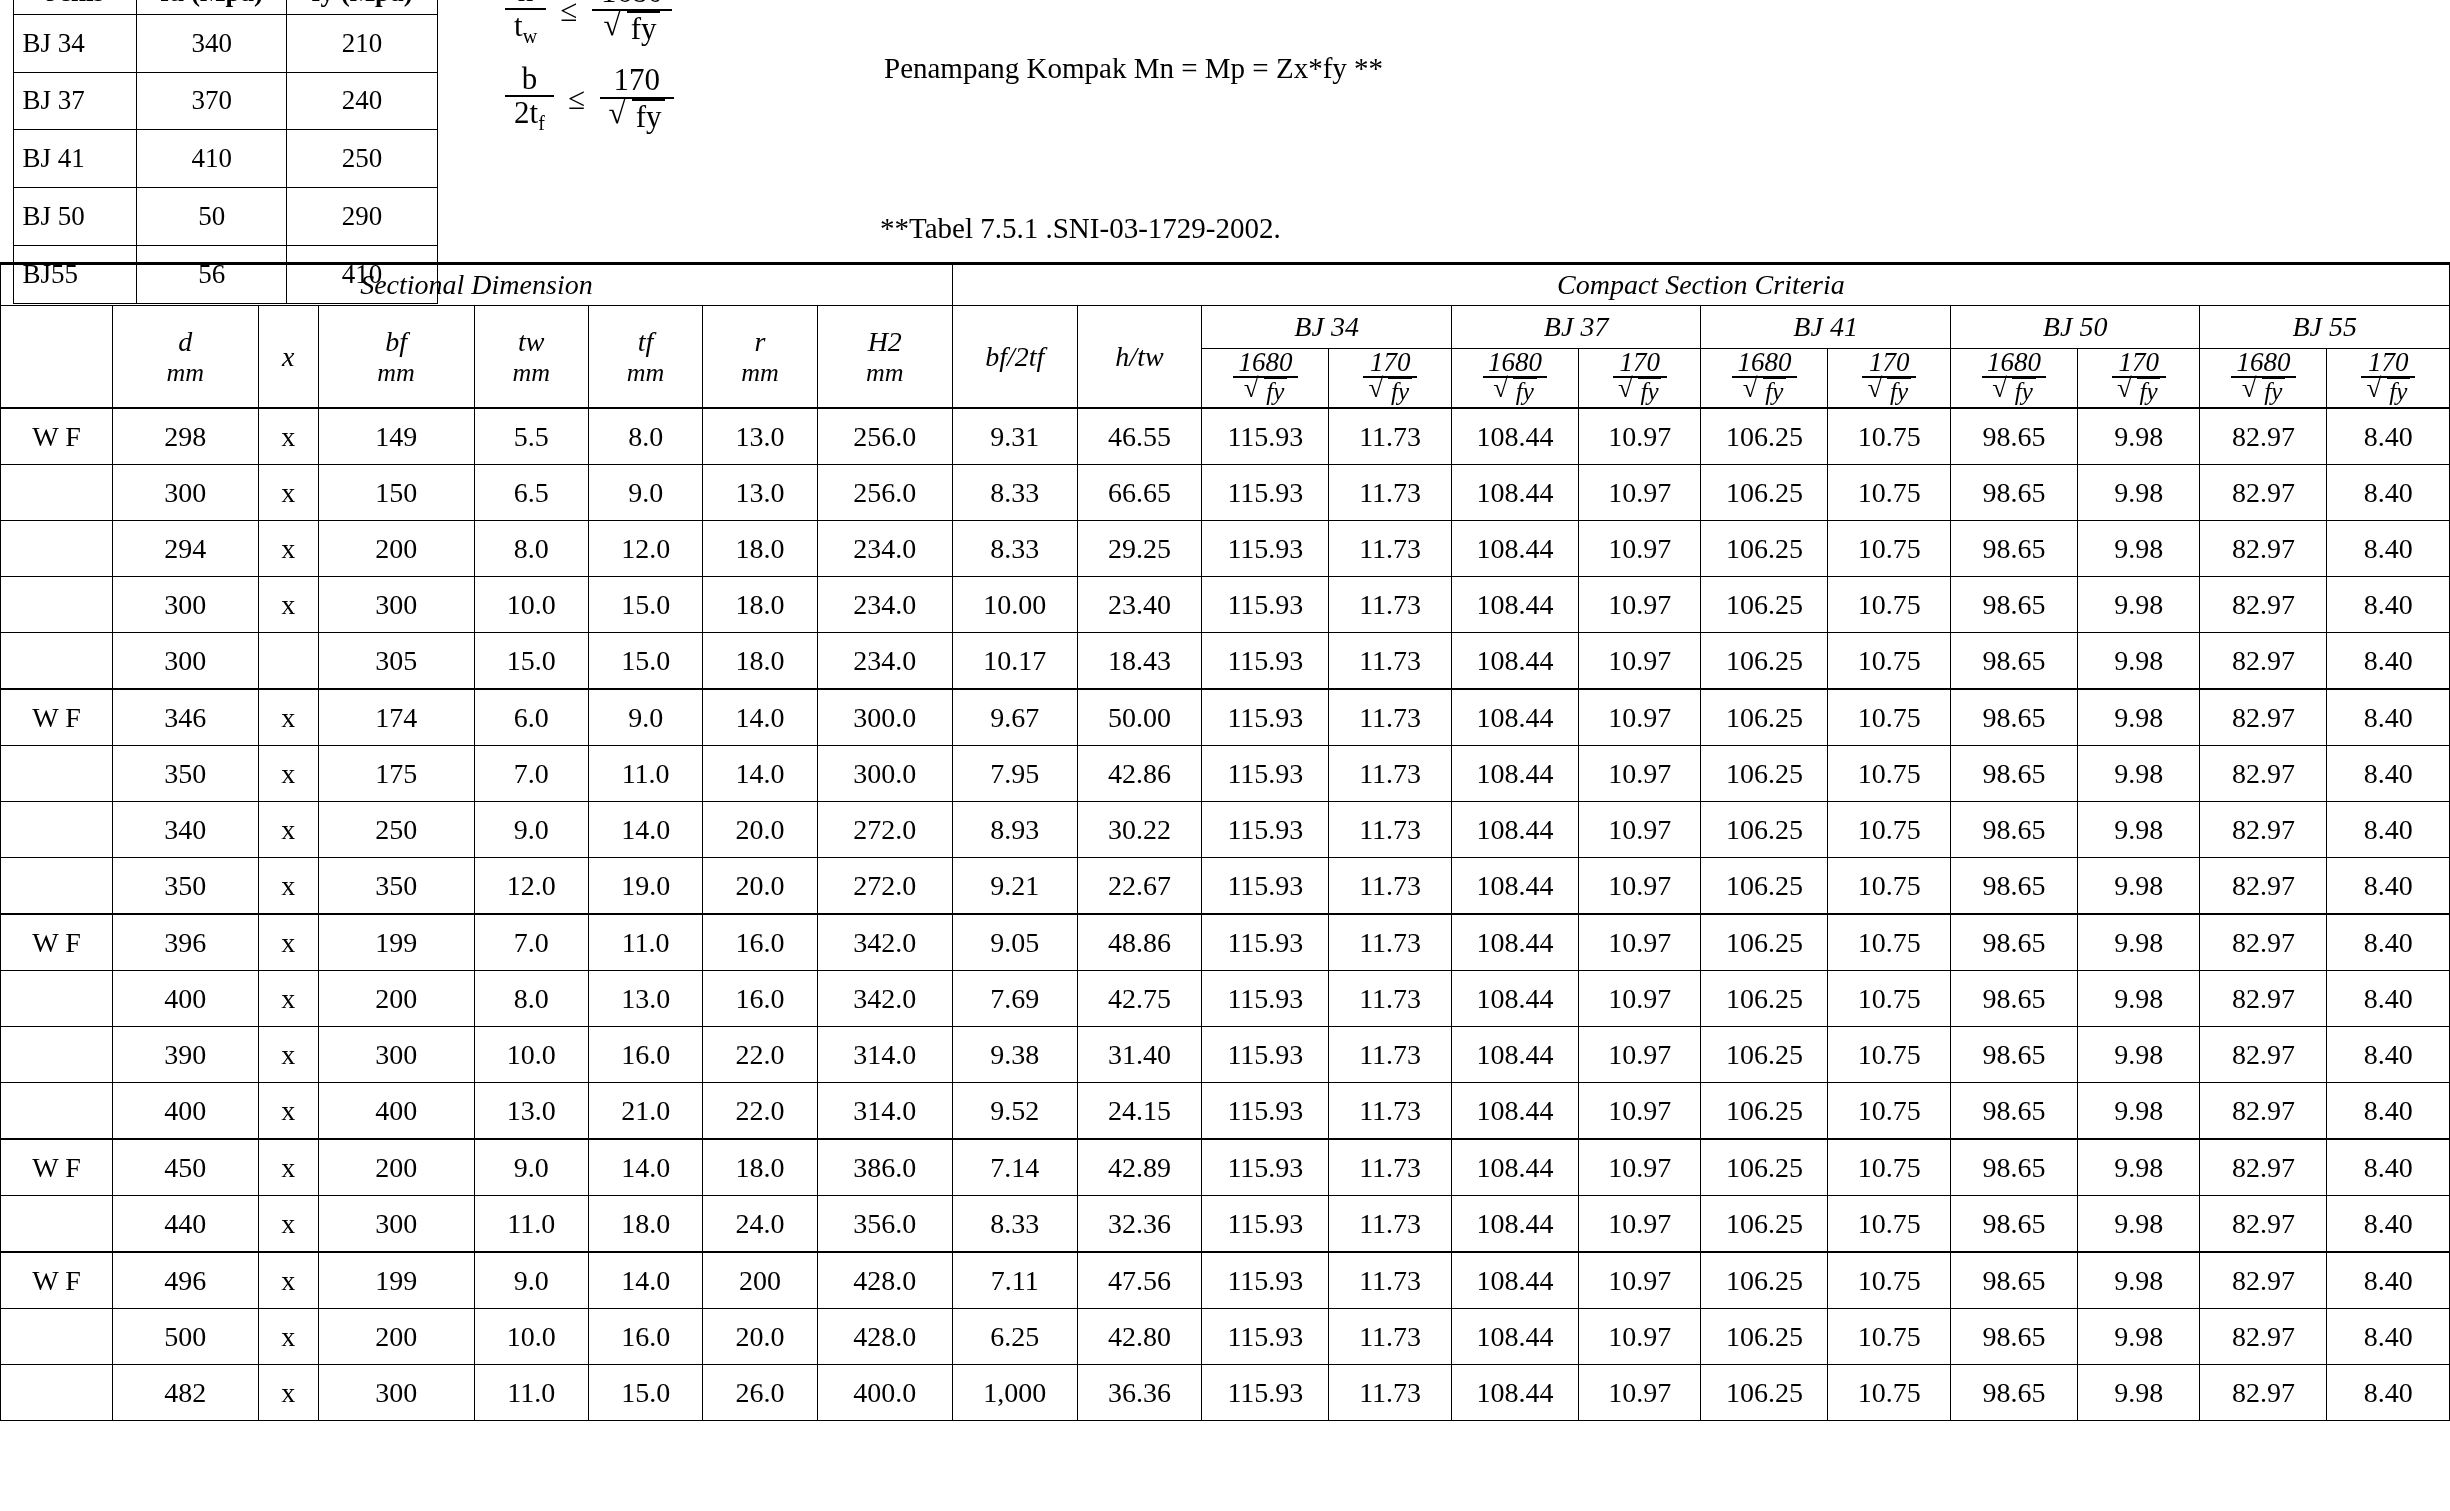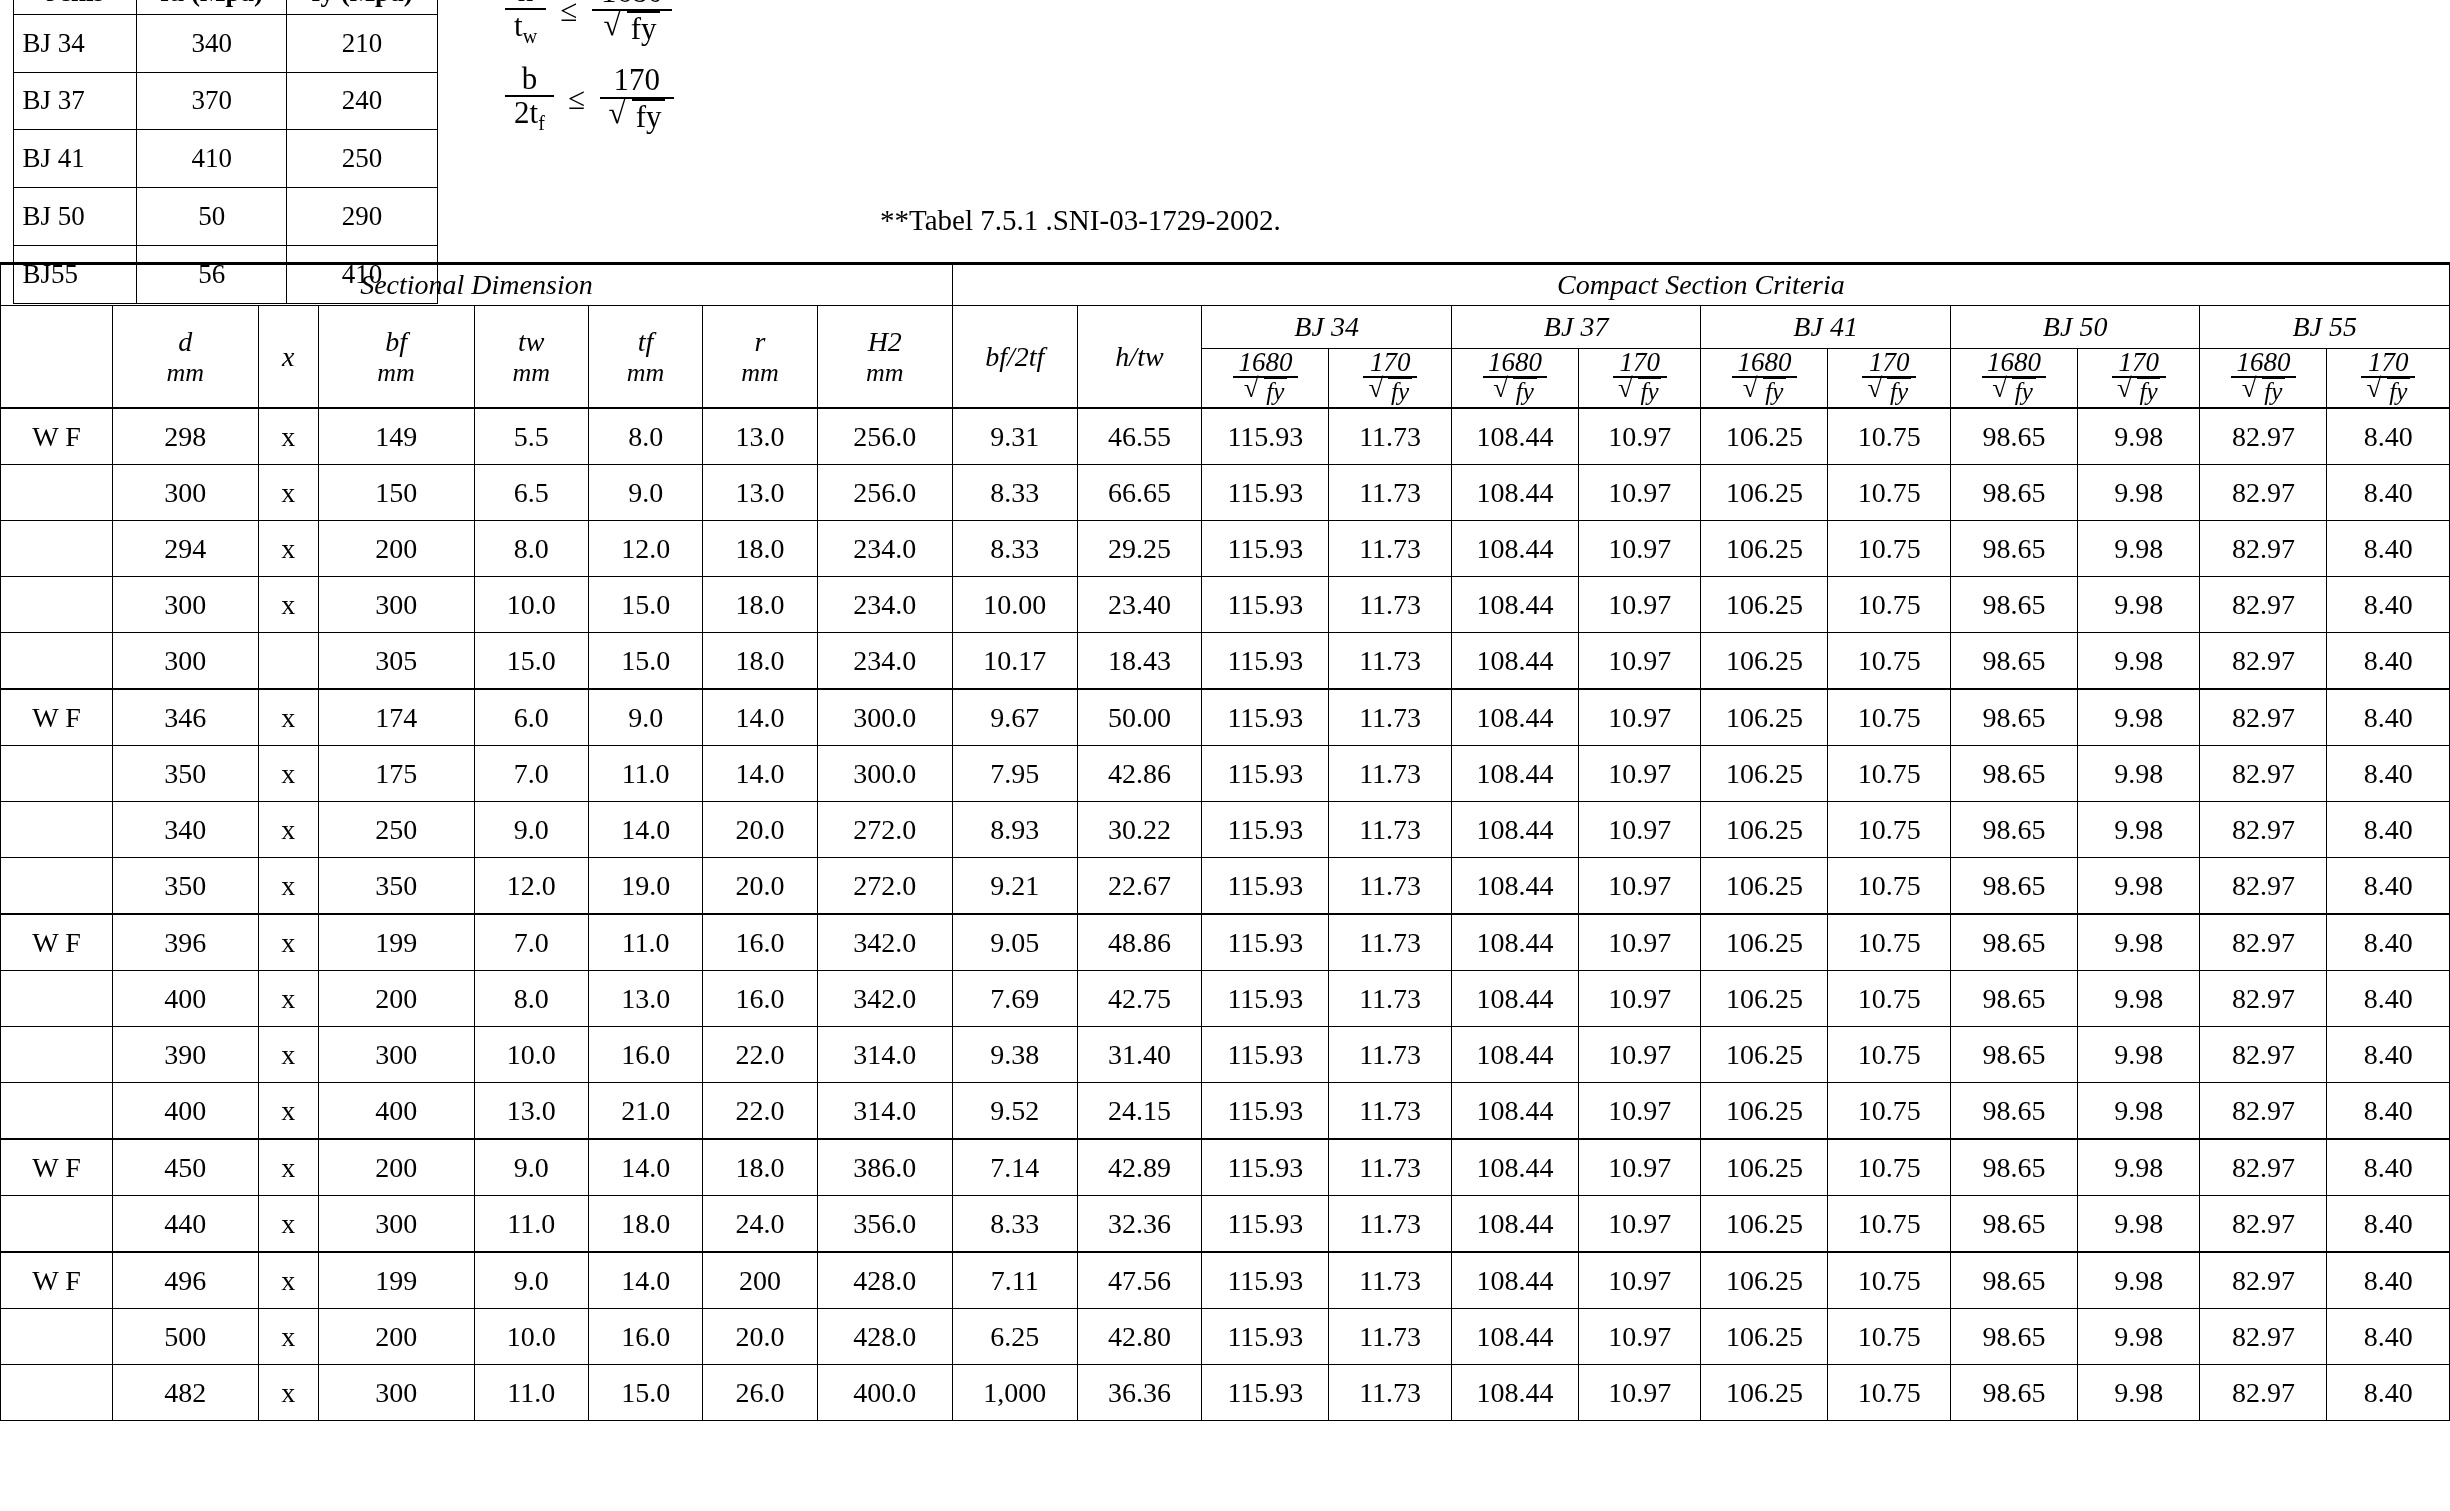--- a/index.html
+++ b/index.html
@@ -20,21 +20,21 @@
   .frac .num{display:block;padding:0 9px;border-bottom:2.7px solid #000;}
   .frac .den{display:block;padding:0 9px;}
   .frm-row{display:flex;align-items:center;gap:14.4px;margin-bottom:16px;}
   .le{font-size:31px;}
   .sub{font-size:20px;vertical-align:sub;}
   .rad{display:inline-block;position:relative;padding-left:23.5px;}
   .rad:before{content:"\221A";position:absolute;left:0;top:-1.8px;font-size:31px;}
   .rad .bar{border-top:2.7px solid #000;padding:0 3.6px;display:inline-block;}
 
   .note1{position:absolute;left:884px;top:52px;font-size:29px;white-space:nowrap;}
-  .note2{position:absolute;left:880px;top:204px;font-size:29px;white-space:nowrap;}
+  .note2{position:absolute;left:880px;top:212px;font-size:29px;white-space:nowrap;}
 
   
   table.main{border-collapse:collapse;width:2450px;table-layout:fixed;}
   table.main td,table.main th{border:1.8px solid #000;font-size:28px;text-align:center;font-family:"Liberation Serif",serif;padding:0;}
   table.main th{font-weight:normal;font-style:italic;}
   .hdr-big{font-size:30px;height:40px;}
   .grp{height:42px;font-size:30px;}
   .unit{font-size:26px;}
   tr.datarow td{height:55px;}
   td.sec{text-align:left;padding-left:10.8px;width:97px;}
@@ -109,20 +109,21 @@
           <span class="den"><span>2t</span><span class="sub">f</span></span>
         </span>
         <span class="le">≤</span>
         <span class="frac">
           <span class="num">170</span>
           <span class="den"><span class="rad"><span class="bar">fy</span></span></span>
         </span>
       </div>
     </div>
 
+    <div class="note1">Penampang Kompak Mn = Mp = Zx*fy   **</div>
     <div class="note2">**Tabel 7.5.1 .SNI-03-1729-2002.</div>
   </div>
 
   <table class="main">
     <colgroup>
       <col style="width:97px">
         <col style="width:126px">
         <col style="width:52px">
         <col style="width:135px">
       <col style="width:99px">

